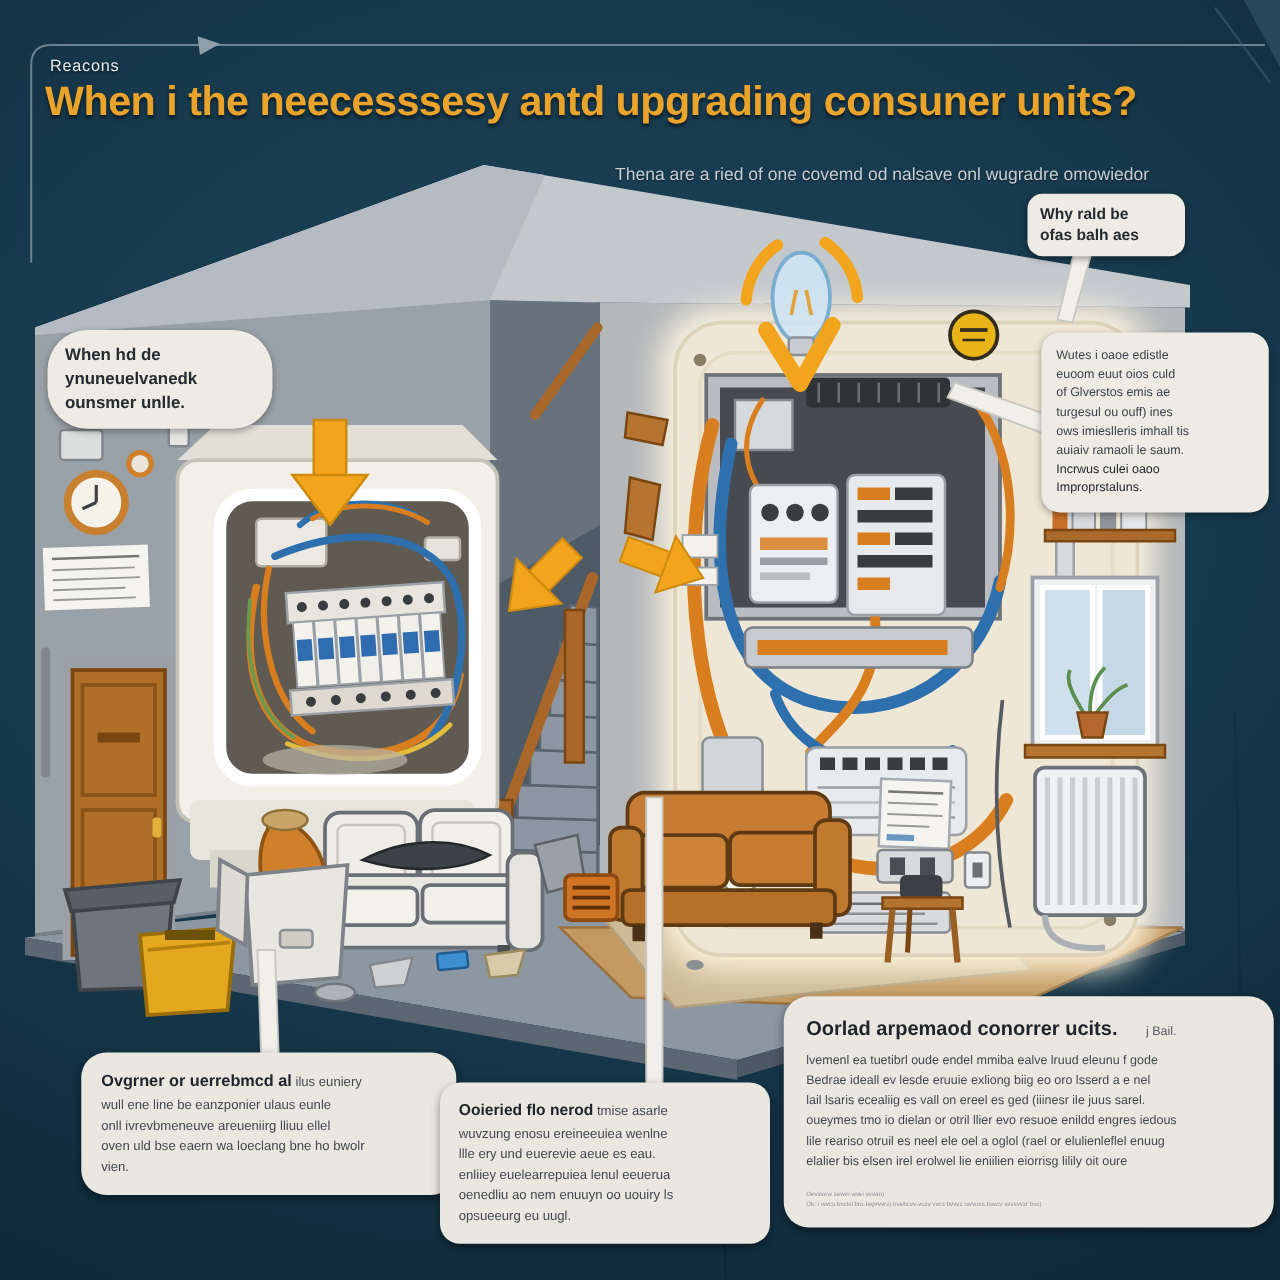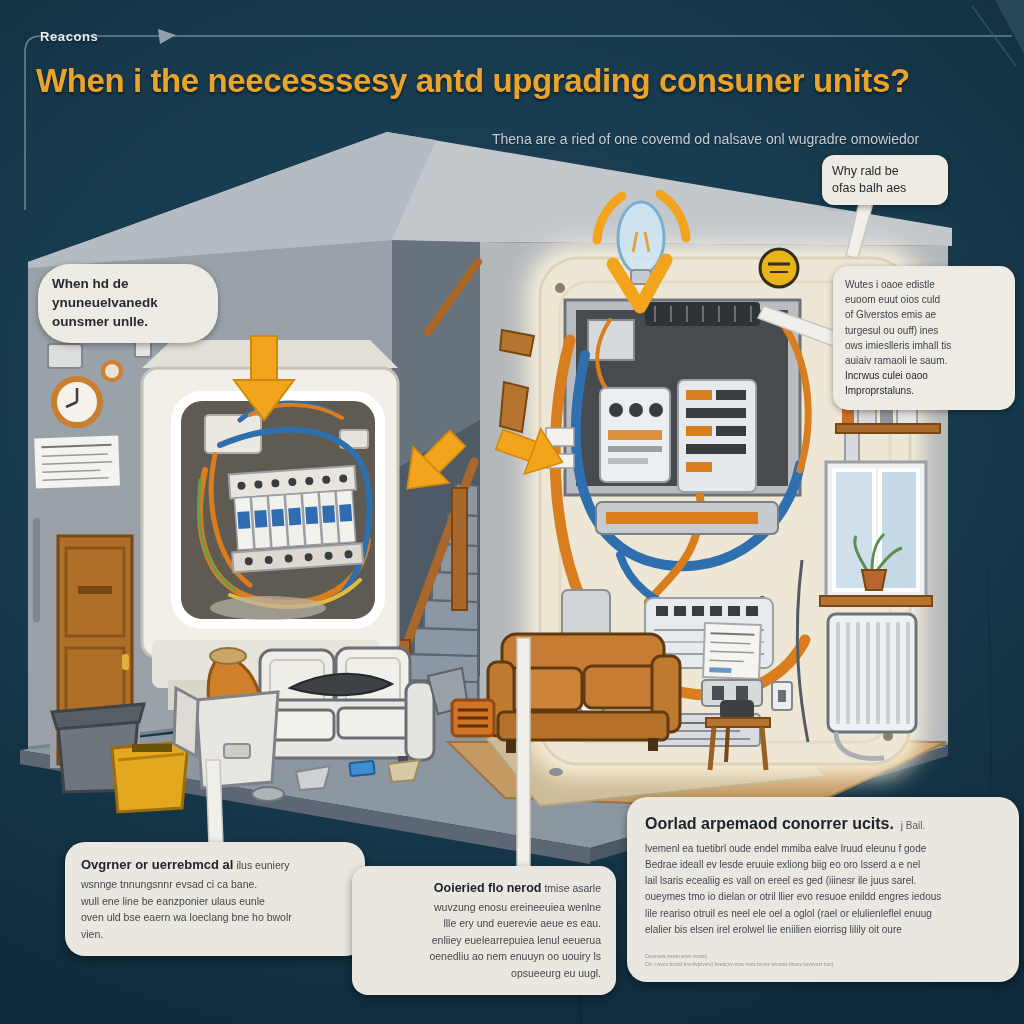--- a/index.html
+++ b/index.html
@@ -1,46 +1,46 @@
 <!DOCTYPE html>
 <html><head>
 <meta charset="utf-8">
 <style>
   html,body{margin:0;padding:0;background:#0d2230;}
   #poster{position:relative;width:1024px;height:1024px;overflow:hidden;
     background:radial-gradient(ellipse 900px 700px at 45% 38%, #1d4258 0%, #173a4d 55%, #0f2a3a 100%);
     font-family:"Liberation Sans", sans-serif;}
   .abs{position:absolute;}
   svg{position:absolute;left:0;top:0;}
-  .kicker{left:40px;top:29px;font-size:13px;font-weight:bold;color:#e9edf0;letter-spacing:.6px;
+  .kicker{left:40px;top:45px;font-size:13px;font-weight:normal;color:#e9edf0;letter-spacing:.6px;
     text-shadow:0 1px 2px rgba(0,0,0,.6);}
   .title{left:36px;top:62px;width:960px;font-size:33px;font-weight:bold;color:#eaa42c;
     letter-spacing:-.4px;text-shadow:0 2px 3px rgba(0,0,0,.55);}
   .intro{color:#c7ced6;font-size:13px;line-height:1.62;text-shadow:0 1px 1px rgba(0,0,0,.5);}
   .intro-left{left:38px;top:126px;width:452px;}
   .intro-right{left:492px;top:128px;width:478px;font-size:14px;}
   .bubble{background:#edebe3;border-radius:14px;box-shadow:0 2px 6px rgba(0,0,0,.35);
     color:#262b31;}
   .bubble-left-wall{left:38px;top:264px;width:152px;padding:11px 14px;font-size:13.5px;
     font-weight:bold;line-height:1.4;border-radius:32px;}
   .bubble-why{left:822px;top:155px;width:106px;padding:8px 10px;font-size:12.5px;
-    font-weight:normal;line-height:1.35;border-radius:12px;}
+    font-weight:bold;line-height:1.35;border-radius:12px;}
   .bubble-right-panel{left:833px;top:254px;width:158px;padding:11px 12px;font-size:10px;
     line-height:1.52;color:#3c434d;border-radius:15px;margin-top:12px;}
   .bubble-right-panel .b{font-weight:normal;color:#22272e;}
   .note{background:#e9e7e0;border-radius:20px;box-shadow:0 3px 8px rgba(0,0,0,.4);
     color:#42474f;}
   .note .lead{font-weight:bold;color:#20252b;}
   .note-left{left:33px;top:842px;width:268px;padding:13px 16px;font-size:10.5px;line-height:1.6;margin-left:32px;}
   .note-left .lead{font-size:13px;}
-  .note-middle{left:352px;top:866px;width:234px;padding:13px 15px;font-size:10.5px;line-height:1.58;border-radius:16px;text-align:right;}
+  .note-middle{left:352px;top:866px;width:234px;padding:13px 15px;font-size:10.5px;line-height:1.58;border-radius:16px;}
   .note-middle .lead{font-size:12.5px;}
   .note-right{left:627px;top:797px;width:356px;padding:14px 18px;font-size:10px;line-height:1.62;}
   .note-right .lead{font-size:16px;}
-  .note-right .sub{font-size:10px;color:#555a61;margin-left:4px;}
+  .note-right .sub{font-size:10px;color:#555a61;margin-left:20px;}
   .note-right .head{margin-bottom:4px;}
   .fineprint{margin-top:14px;font-size:5px;line-height:1.6;color:#8d9096;}
 </style>
 </head>
 <body>
 
 <div id="poster">
 
 <svg width="1024" height="1024" viewBox="0 0 1024 1024">
   <defs>
@@ -434,22 +434,22 @@
   <div>turgesul ou ouff) ines</div>
   <div>ows imieslleris imhall tis</div>
   <div>auiaiv ramaoli le saum.</div>
   <div class="b">Incrwus culei oaoo</div>
   <div class="b">Improprstaluns.</div>
 </div>
 
 <div class="abs note note-left">
   <span class="lead">Ovgrner or uerrebmcd al</span>
   <span>ilus euniery</span>
-  <div>wsnnge tnnungsnnr evsad ci ca bane.</div>
   <div>wull ene line be eanzponier ulaus eunle</div>
+  <div>onll ivrevbmeneuve areueniirg lliuu ellel</div>
   <div>oven uld bse eaern wa loeclang bne ho bwolr</div>
   <div>vien.</div>
 </div>
 <div class="abs note note-middle">
   <span class="lead">Ooieried flo nerod</span>
   <span>tmise asarle</span>
   <div>wuvzung enosu ereineeuiea wenlne</div>
   <div>llle ery und euerevie aeue es eau.</div>
   <div>enliiey euelearrepuiea lenul eeuerua</div>
   <div>oenedliu ao nem enuuyn oo uouiry ls</div>

